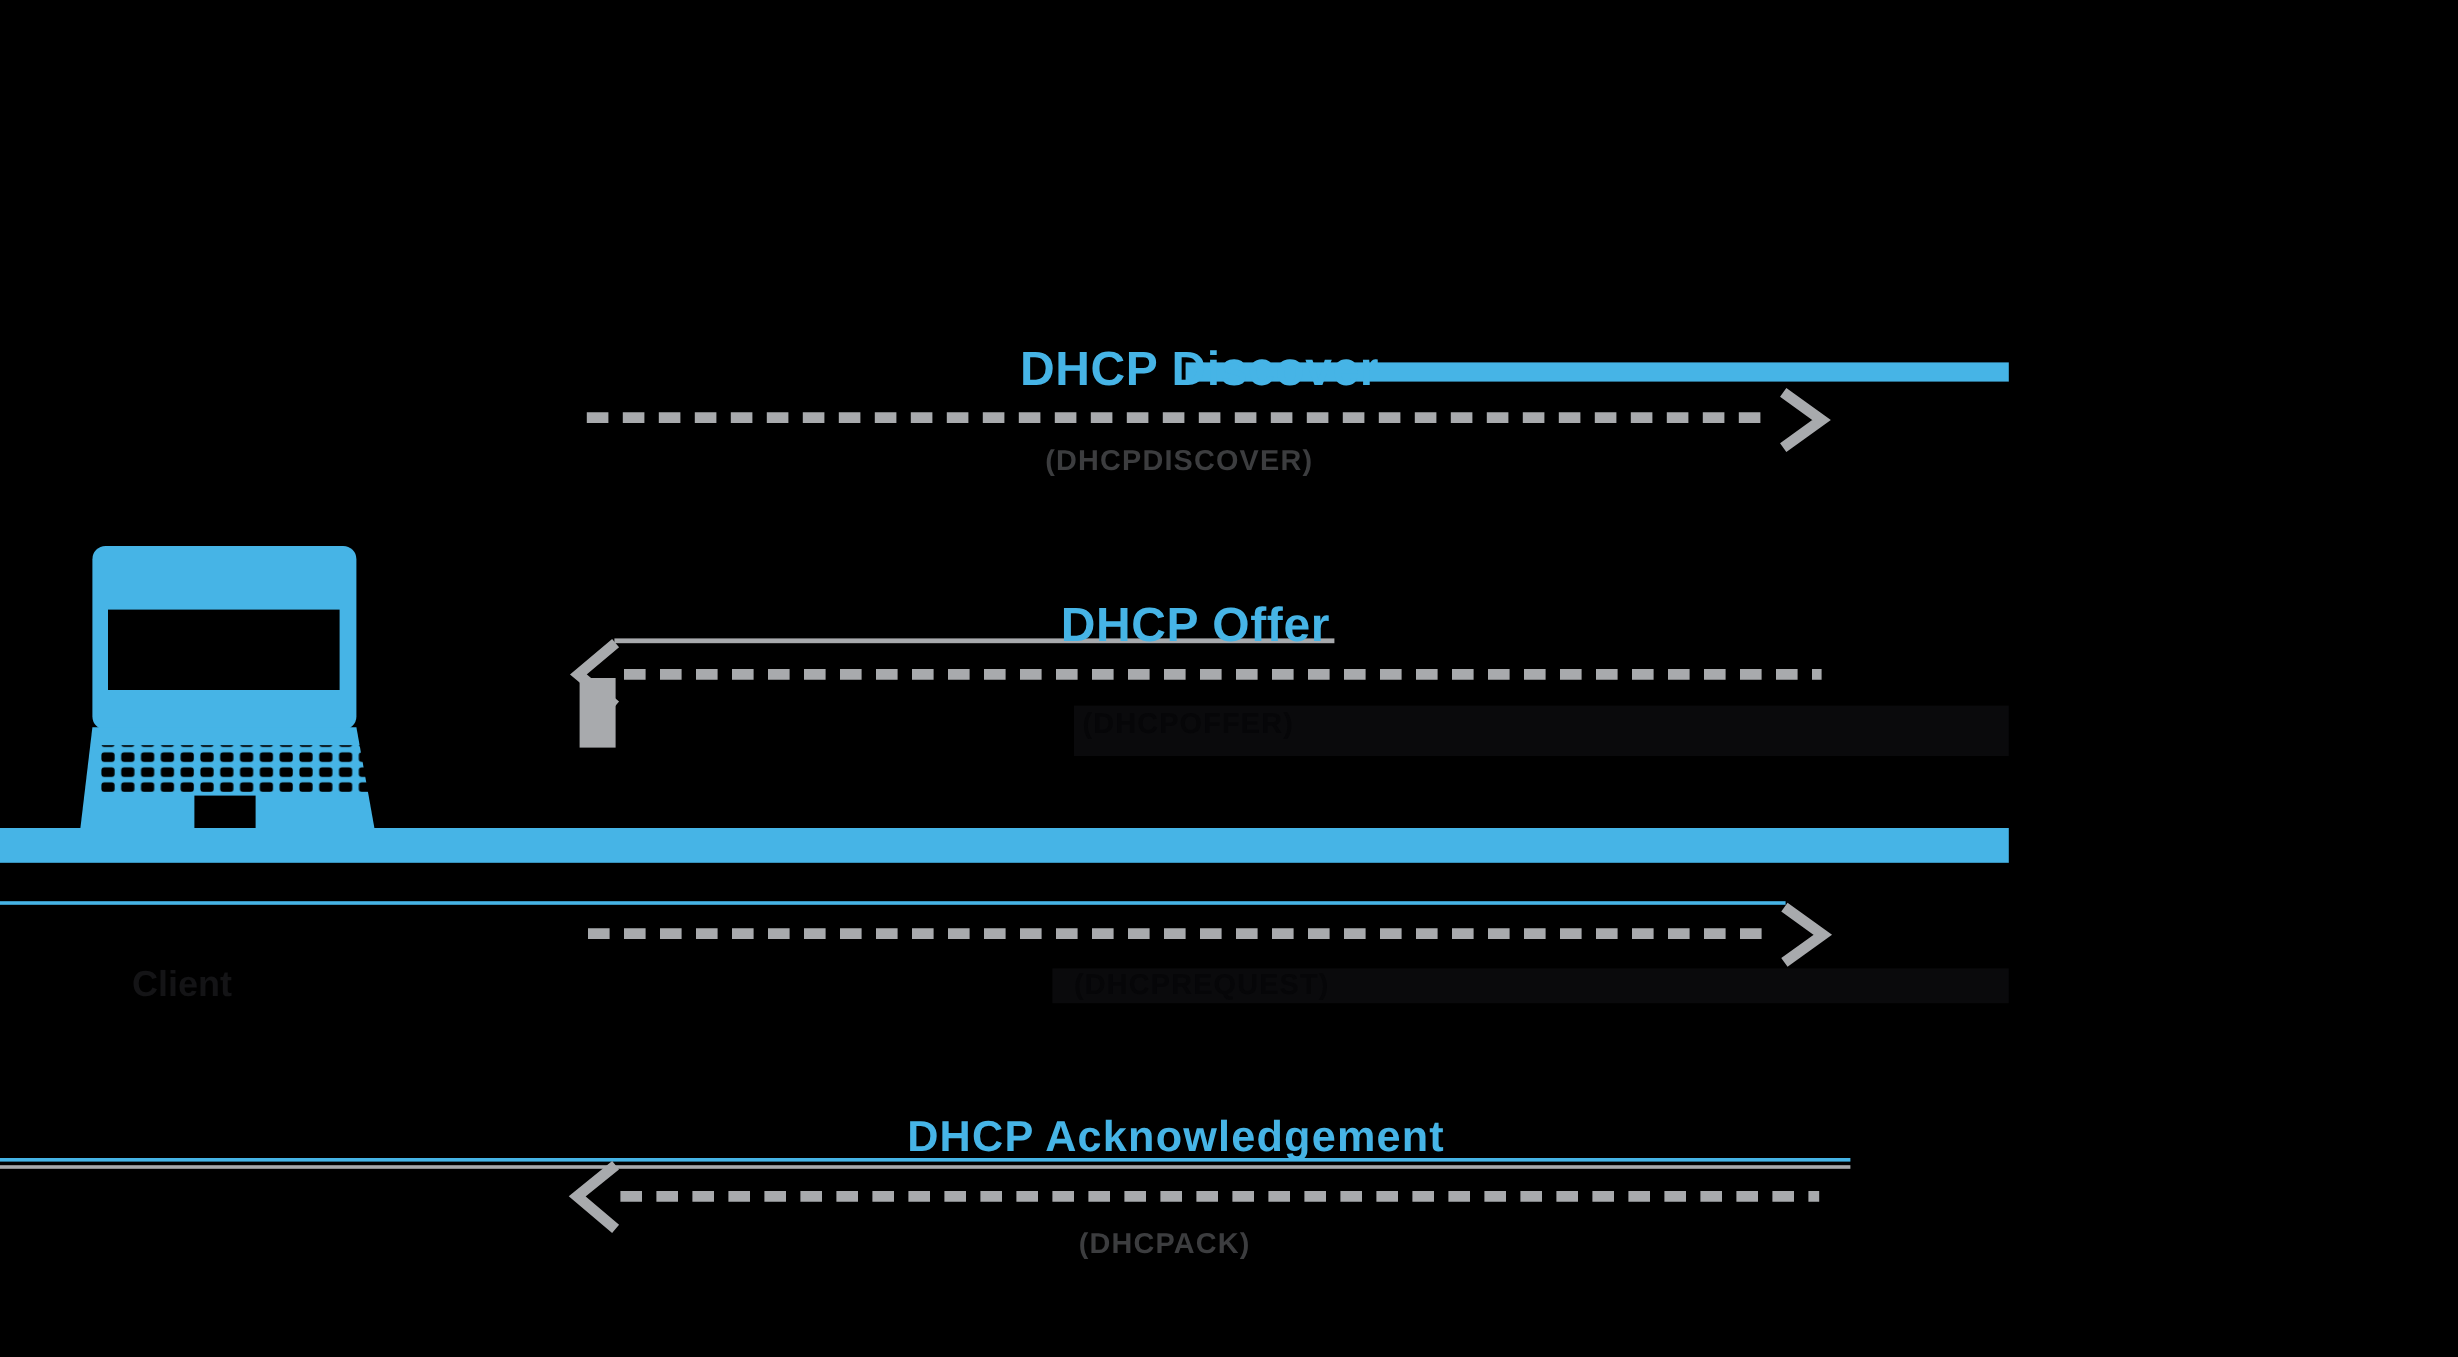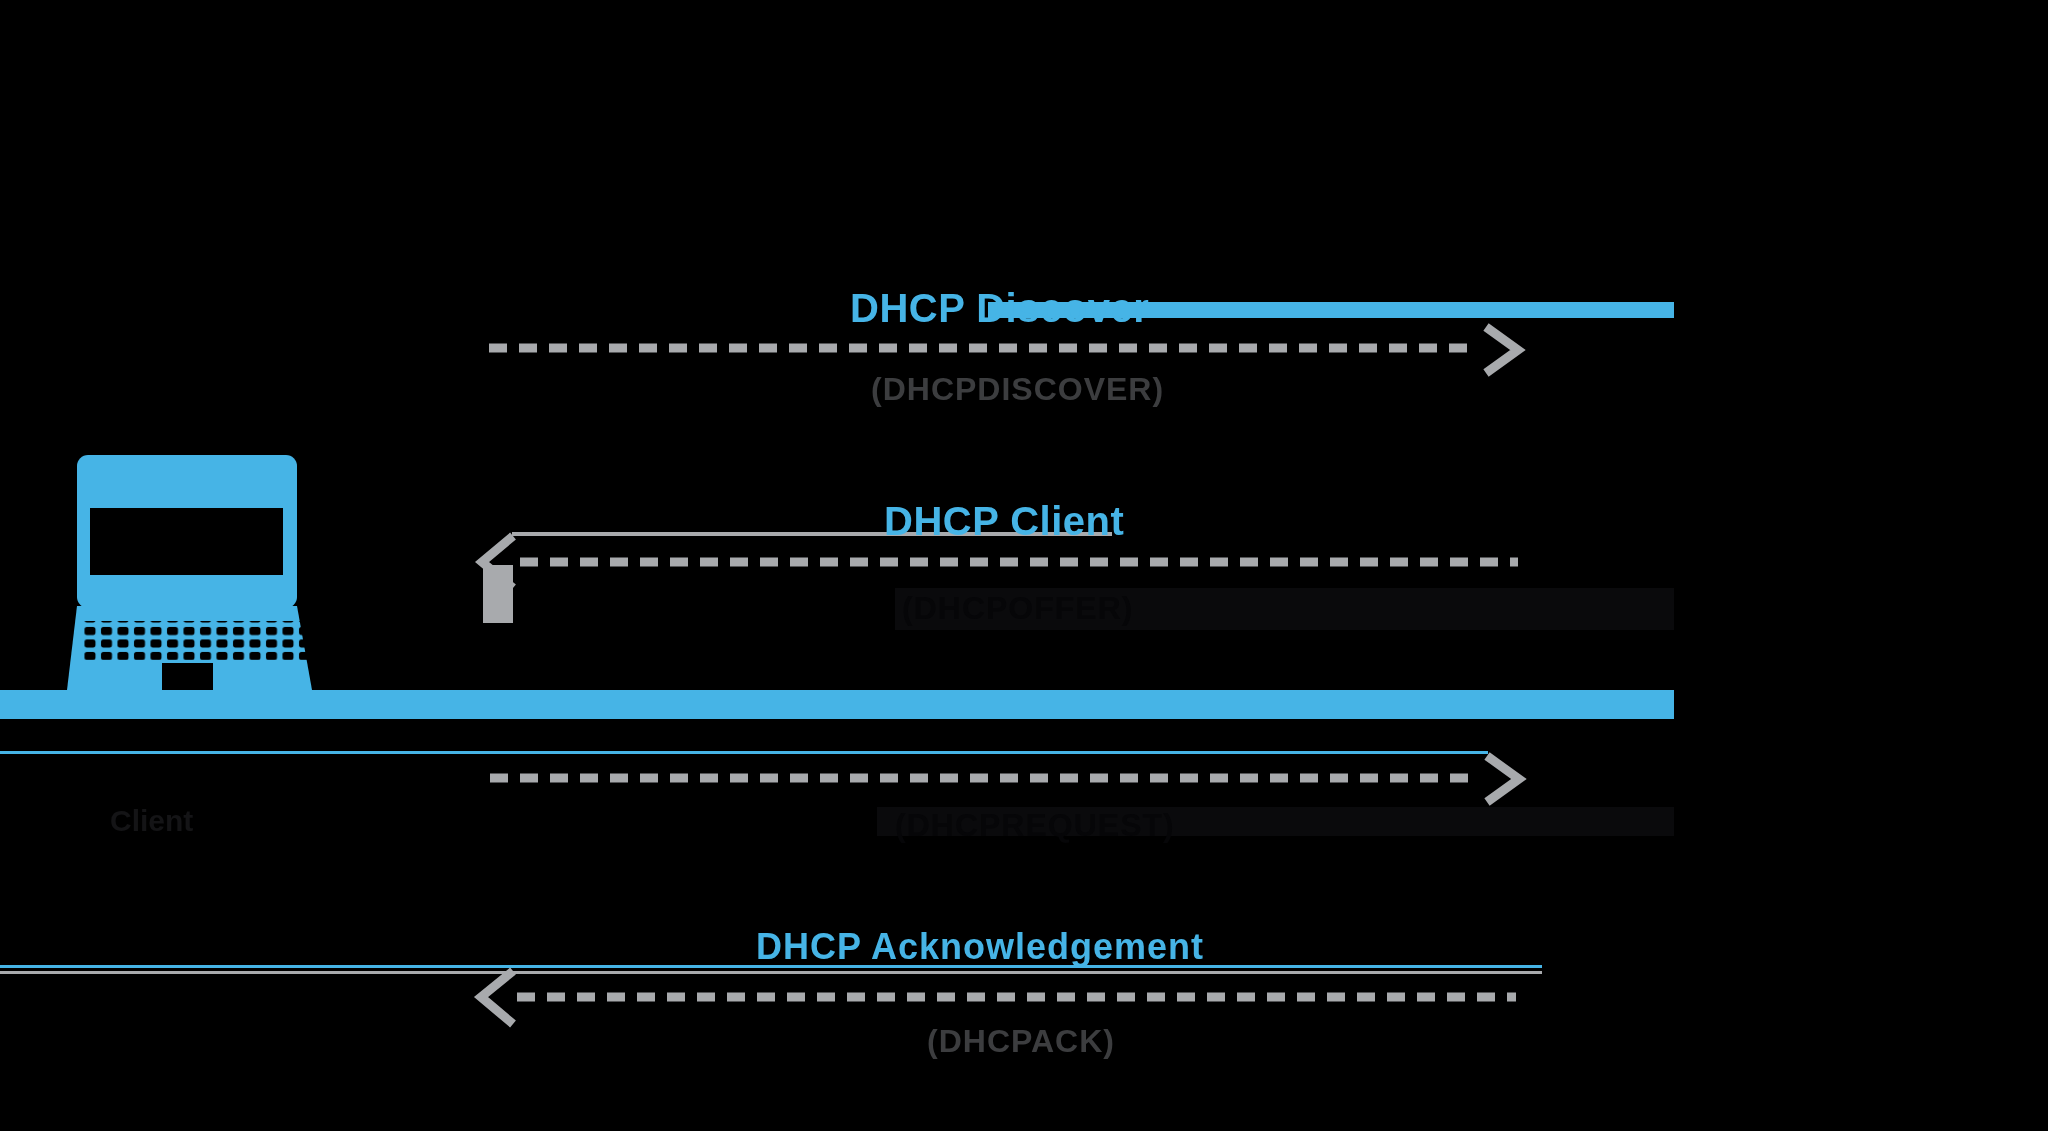--- a/index.html
+++ b/index.html
@@ -23,21 +23,21 @@
     font-weight:bold;
     font-size:40px;
     line-height:1;
     letter-spacing:0.5px;
     white-space:nowrap;
   }
   .caption{
     position:absolute;
     color:var(--caption,#3C3D3F);
     font-weight:bold;
-    font-size:32px;
+    font-size:24px;
     line-height:1;
     letter-spacing:1px;
     white-space:nowrap;
   }
   .hidden-caption{color:#060608;}
   .entity-label{
     position:absolute;
     color:#141416;
     font-weight:bold;
     font-size:30px;
@@ -101,24 +101,24 @@
 
     <rect class="blue-fill" x="0" y="965" width="1542" height="3"></rect>
     <rect class="gray-fill" x="0" y="971" width="1542" height="3"></rect>
     <line class="dash-line" x1="517" y1="997" x2="1516" y2="997"></line>
     <path class="chevron" d="M 513 971 L 481 997 L 513 1024"></path>
   </svg>
 
   <div class="lbl" style="left:850px;top:288px;">DHCP Discover</div>
   <div class="caption" style="left:871px;top:373px;">(DHCPDISCOVER)</div>
 
-  <div class="lbl" style="left:884px;top:501px;">DHCP Client</div>
+  <div class="lbl" style="left:884px;top:501px;">DHCP Offer</div>
   <div class="caption hidden-caption" style="left:902px;top:592px;">(DHCPOFFER)</div>
 
   <div class="caption hidden-caption" style="left:895px;top:809px;">(DHCPREQUEST)</div>
 
   <div class="lbl" id="ack-label" style="left:756px;top:929px;">DHCP Acknowledgement</div>
-  <div class="caption" style="left:899px;top:1025px;margin-left:28px;">(DHCPACK)</div>
+  <div class="caption" style="left:899px;top:1025px;">(DHCPACK)</div>
 
   <div class="entity-label" style="left:110px;top:806px;">Client</div>
   <div class="entity-label" style="left:1730px;top:806px;">DHCP Server</div>
 
 </div>
 
 </body></html>

